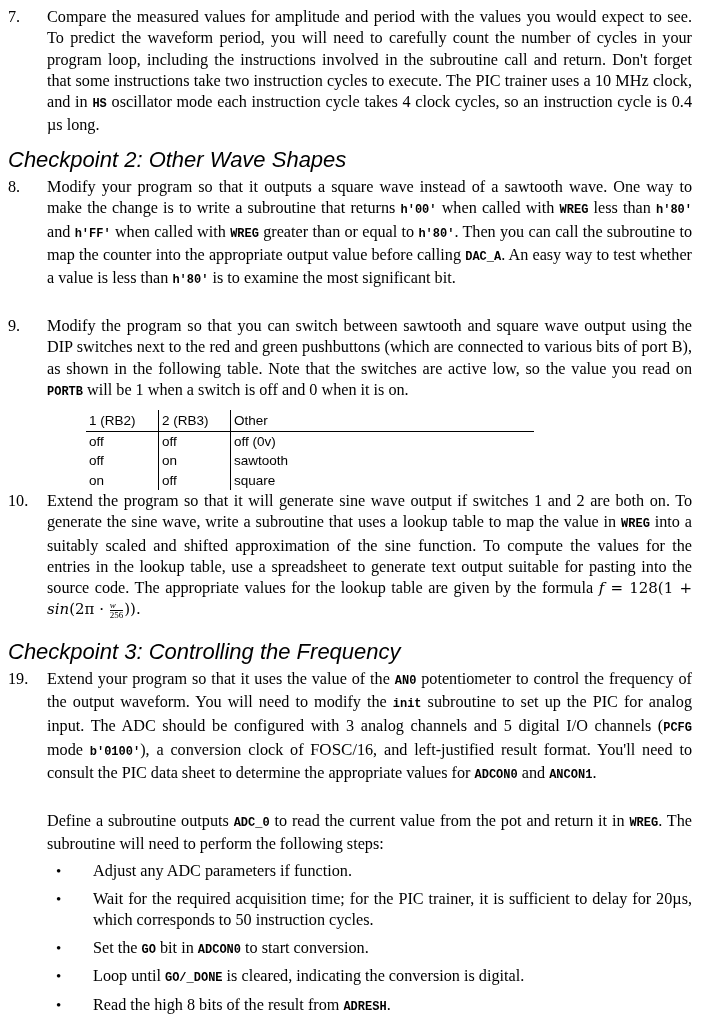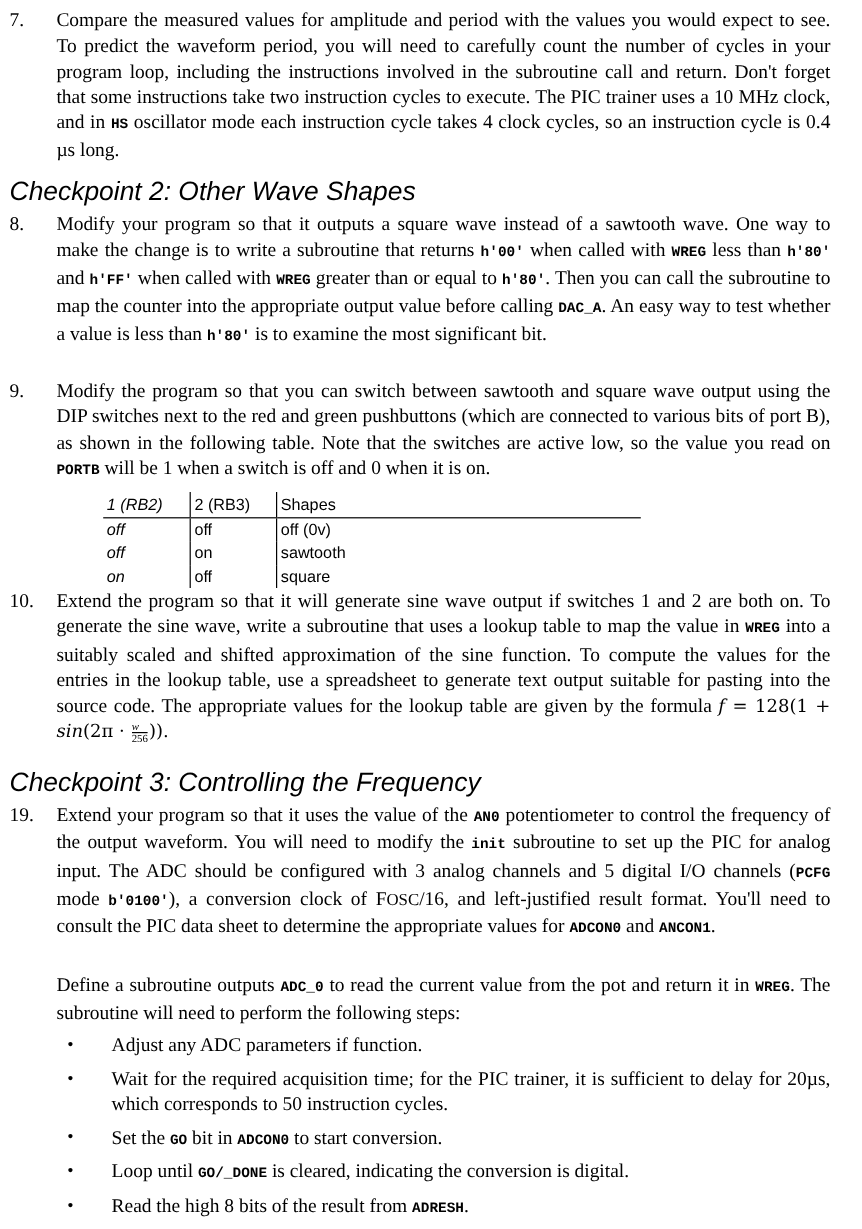--- a/index.html
+++ b/index.html
@@ -15,34 +15,34 @@
     position: absolute; left: 47px; width: 645px;
     text-align: justify; line-height: 21.3px;
   }
   .para.last-left { text-align-last: left; }
   .code { font-family: "Liberation Mono", monospace; font-weight: bold; font-size: 12px; }
   .heading {
     position: absolute; left: 8px;
     font-family: "Liberation Sans", sans-serif; font-style: italic;
     font-size: 22px; line-height: 24px;
   }
-  .sub { font-size: 14px; }
+  .sub { font-size: 17px; }
   .math { font-family: "DejaVu Serif", serif; font-size: 15px; }
   .mathi { font-style: italic; }
   .frac { display: inline-block; vertical-align: middle; text-align: center; font-size: 9px; line-height: 9px; margin: 0 1px; }
   .frac span { display: block; }
   .frac .n { border-bottom: 0.8px solid #000; font-style: italic; }
   table.sw {
     position: absolute; left: 86px; top: 410px;
     border-collapse: collapse;
     font-family: "Liberation Sans", sans-serif; font-size: 13.5px;
   }
   table.sw td, table.sw th { padding: 0 0 0 3px; text-align: left; font-weight: normal; height: 19.5px; line-height: 19px; }
   table.sw th { border-bottom: 1.5px solid #000; padding-top: 1px; }
-  table.sw td.c1, table.sw th.c1 { width: 69px; padding-left: 3px; font-style: italic; }
+  table.sw td.c1, table.sw th.c1 { width: 69px; padding-left: 3px; }
   table.sw td.c2, table.sw th.c2 { width: 68px; border-left: 1.2px solid #000; }
   table.sw td.c3, table.sw th.c3 { width: 300px; border-left: 1.2px solid #000; }
   .bullet { position: absolute; left: 56px; font-size: 15px; line-height: 21.3px; }
   .bpara { position: absolute; left: 93px; width: 599px; text-align: justify; line-height: 21.3px; }
 </style>
 </head>
 <body>
 
 <div class="page">
 
@@ -61,21 +61,21 @@
   <div class="item" style="top:316px">
     <span class="num">9.</span>
     <div class="para last-left"><span>Modify the program so that you can switch between sawtooth and square wave output using the DIP switches next to the red and green pushbuttons (which are connected to various bits of port B), as shown in the following table.  Note that the switches are active low, so the value you read on </span><span class="code">PORTB</span><span> will be 1 when a switch is off and 0 when it is on.</span></div>
   </div>
 
   <table class="sw">
     <tbody>
         <tr>
       <th class="c1">1 (RB2)</th>
       <th class="c2">2 (RB3)</th>
-      <th class="c3">Shapes</th>
+      <th class="c3">Other</th>
     </tr>
     <tr>
       <td class="c1">off</td>
       <td class="c2">off</td>
       <td class="c3">off (0v)</td>
     </tr>
     <tr>
       <td class="c1">off</td>
       <td class="c2">on</td>
       <td class="c3">sawtooth</td>

